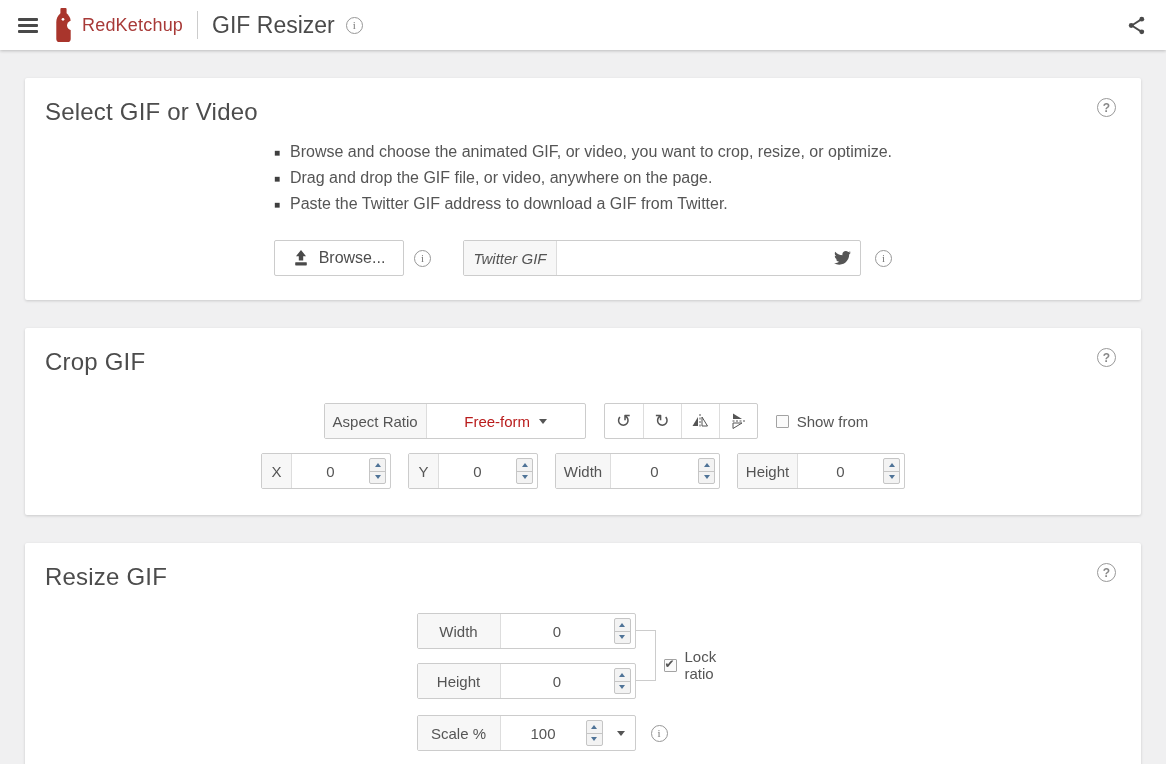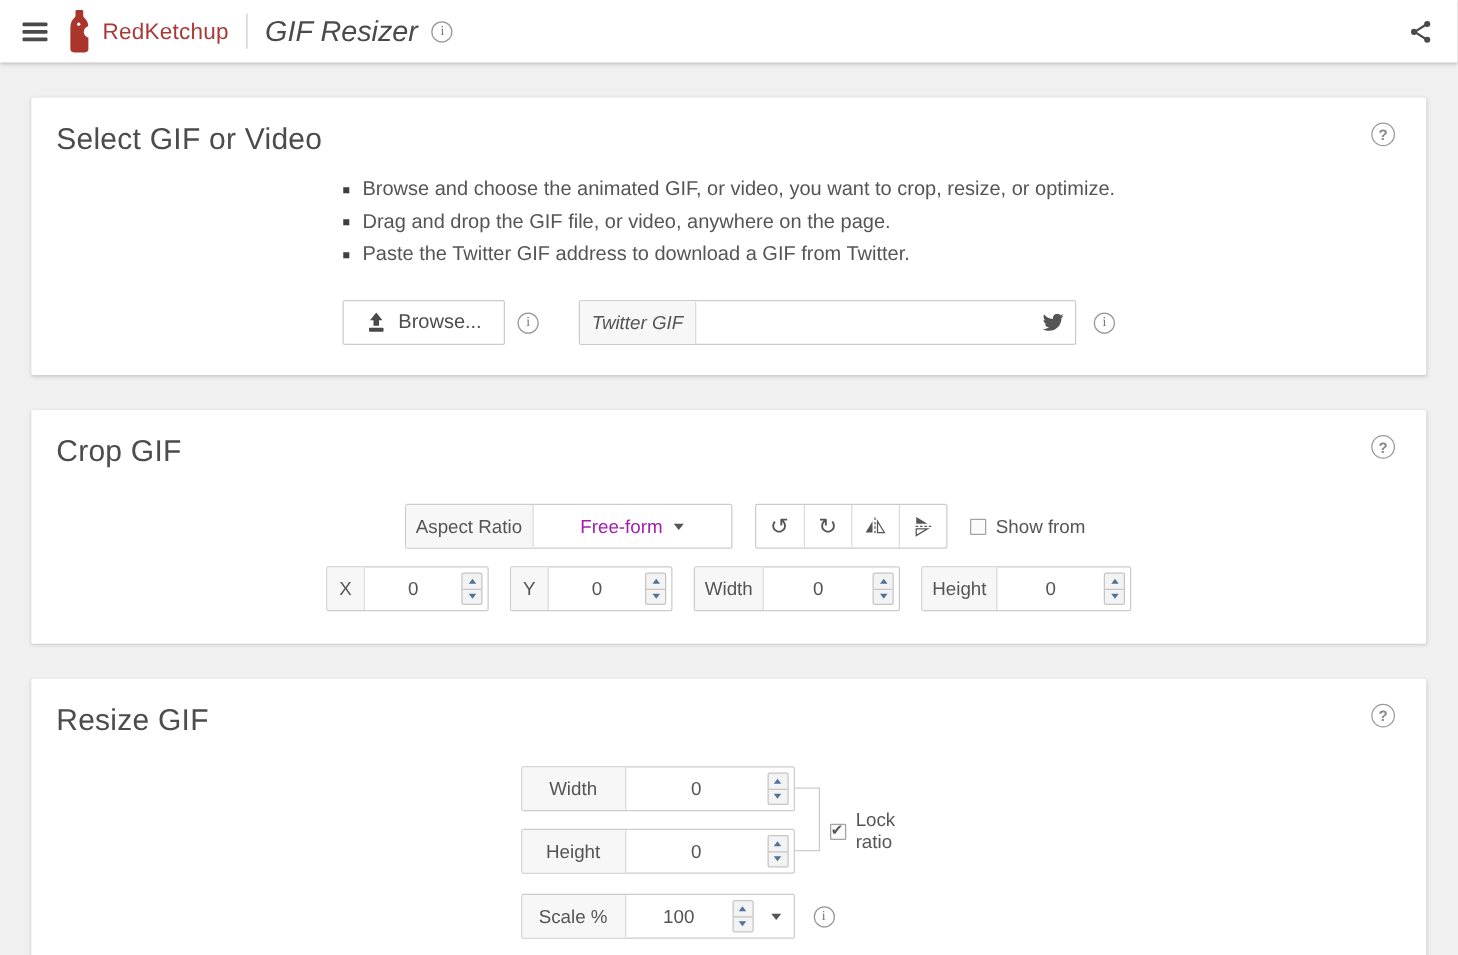--- a/index.html
+++ b/index.html
@@ -12,21 +12,21 @@
   
   .header {
     height:50px; background:#fff; display:flex; align-items:center;
     padding:0 16px; box-shadow:0 1px 3px rgba(0,0,0,.22); position:relative; z-index:5;
   }
   .hamburger { width:20px; height:15px; display:flex; flex-direction:column; justify-content:space-between; cursor:pointer; margin:0 14px 0 2px; }
   .hamburger span { display:block; height:3px; background:#494949; border-radius:1px; }
   .brand { display:flex; align-items:center; cursor:pointer; }
   .brand-name { color:#a83a38; font-size:18px; margin-left:7px; letter-spacing:.2px; }
   .header-divider { width:1px; height:28px; background:#ccc; margin:0 14px; }
-  .page-title { font-size:23px; color:#4a4a4a;font-style:italic; }
+  .page-title { font-size:23px; color:#4a4a4a; }
   .title-info { margin-left:11px; }
   .header-spacer { flex:1; }
   .share-btn { cursor:pointer; padding:4px; display:flex; }
 
   
   .info-icon {
     width:17px; height:17px; border:1px solid #979797; border-radius:50%;
     display:inline-flex; align-items:center; justify-content:center;
     font-family:"Liberation Serif", serif; font-size:11px; color:#777; flex:0 0 auto; cursor:pointer;
   }
@@ -61,21 +61,21 @@
   .twitter-input { flex:1; border:none; outline:none; background:transparent; padding:0 34px 0 10px; font-size:15px; color:#555; font-family:inherit; }
   .twitter-bird { position:absolute; right:9px; top:50%; transform:translateY(-50%); display:flex; }
   .twitter-info { margin-left:14px; }
 
   
   .crop-row1 { display:flex; align-items:center; justify-content:center; margin-top:27px; gap:18px;padding-left:26px; }
   .igroup { display:flex; height:36px; border:1px solid #ccc; border-radius:2px; background:#fff; align-items:stretch; }
   .igroup .ilabel { background:#f7f7f7; border-right:1px solid #ddd; display:flex; align-items:center; justify-content:center; font-size:15px; color:#555; flex:0 0 auto; }
   .aspect-group { width:262px; }
   .aspect-group .ilabel { width:102px; }
-  .aspect-select { flex:1; display:flex; align-items:center; justify-content:center; gap:9px; cursor:pointer; font-size:15px; color:#a21caf; }
+  .aspect-select { flex:1; display:flex; align-items:center; justify-content:center; gap:9px; cursor:pointer; font-size:15px; color:#b91c1c; }
   .caret-down { width:0; height:0; border-left:4px solid transparent; border-right:4px solid transparent; border-top:5px solid #555; }
   .toolbar { display:flex; height:36px; border:1px solid #ccc; border-radius:2px; background:#fff; }
   .tool-btn { width:38px; display:flex; align-items:center; justify-content:center; cursor:pointer; border-left:1px solid #ddd; font-size:18px; color:#555; }
   .tool-btn:first-child { border-left:none; }
   .checkbox-row { display:flex; align-items:center; gap:8px; font-size:15px; color:#555; }
   input[type="checkbox"] {
     appearance:none; -webkit-appearance:none; width:13px; height:13px;
     border:1px solid #a3a3a3; background:#fbfbfb; margin:0; position:relative; cursor:pointer; border-radius:1px;
   }
   input[type="checkbox"]:checked::after {

